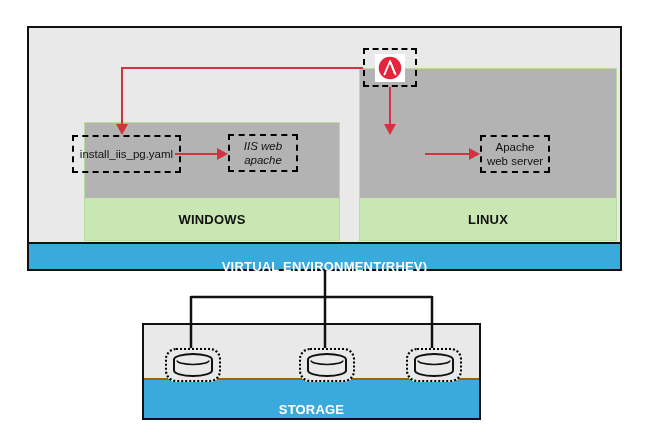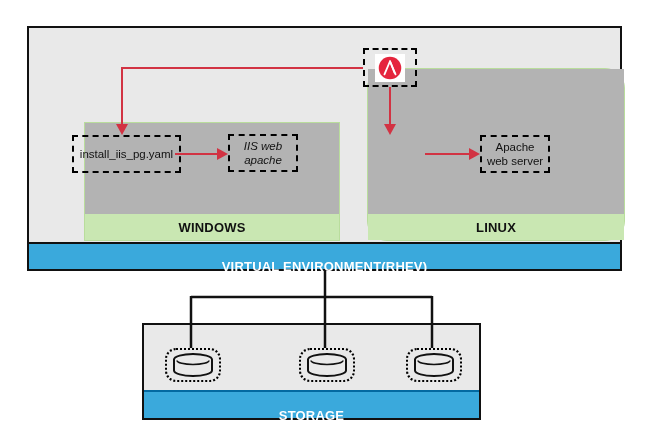--- a/index.html
+++ b/index.html
@@ -23,24 +23,24 @@
   .env-bar span, .storage-bar span {
     color:#ffffff; font-weight:bold; font-size:13px; letter-spacing:.2px;margin-top:20px;
   }
 
   
   .platform {
     position:absolute; display:flex; flex-direction:column;
     border:1px solid #b9dd9c; box-sizing:border-box;
   }
   .platform.windows { left:55px; top:94px; width:256px; height:119px; }
-  .platform.linux   { left:338px; top:40px; width:258px; height:173px;border-radius:20px; }
+  .platform.linux   { left:330px; top:40px; width:258px; height:173px; }
   .platform-body { flex:1; background:#b3b3b3; }
   .platform-label {
-    height:26px; background:#c9e7b2; display:flex; align-items:center; justify-content:center;
+    height:42px; background:#c9e7b2; display:flex; align-items:center; justify-content:center;
     font-weight:bold; font-size:13px; color:#111; letter-spacing:.2px;
   }
 
   
   .node {
     position:absolute; border:2px dashed #000; box-sizing:border-box;
     display:flex; flex-direction:column; align-items:center; justify-content:center;
     font-size:11.5px; color:#111; text-align:center; line-height:1.25;
     background:transparent; z-index:3; white-space:nowrap;
   }
@@ -58,22 +58,22 @@
 
   
   .connectors { position:absolute; left:0; top:0; z-index:2; pointer-events:none; }
 
   
   .storage-box {
     position:absolute; left:142px; top:323px; width:339px; height:97px;
     background:#e9e9e9; border:2px solid #111; box-sizing:border-box;
   }
   .storage-bar {
-    position:absolute; left:0; right:0; bottom:0; height:28px;
-    background:#3aa9dc; border-top:2px solid #0369a1; box-sizing:border-box;
+    position:absolute; left:0; right:0; bottom:0; height:40px;
+    background:#3aa9dc; border-top:2px solid #a16207; box-sizing:border-box;
     display:flex; align-items:center; justify-content:center;
   }
   .disk {
     position:absolute; width:56px; height:34px; top:23px;
     border:2px dotted #000; border-radius:11px; box-sizing:border-box;
     display:flex; align-items:center; justify-content:center;
     background:#e9e9e9; z-index:5;
   }
   .disk-1 { left:21px; }
   .disk-2 { left:155px; }

